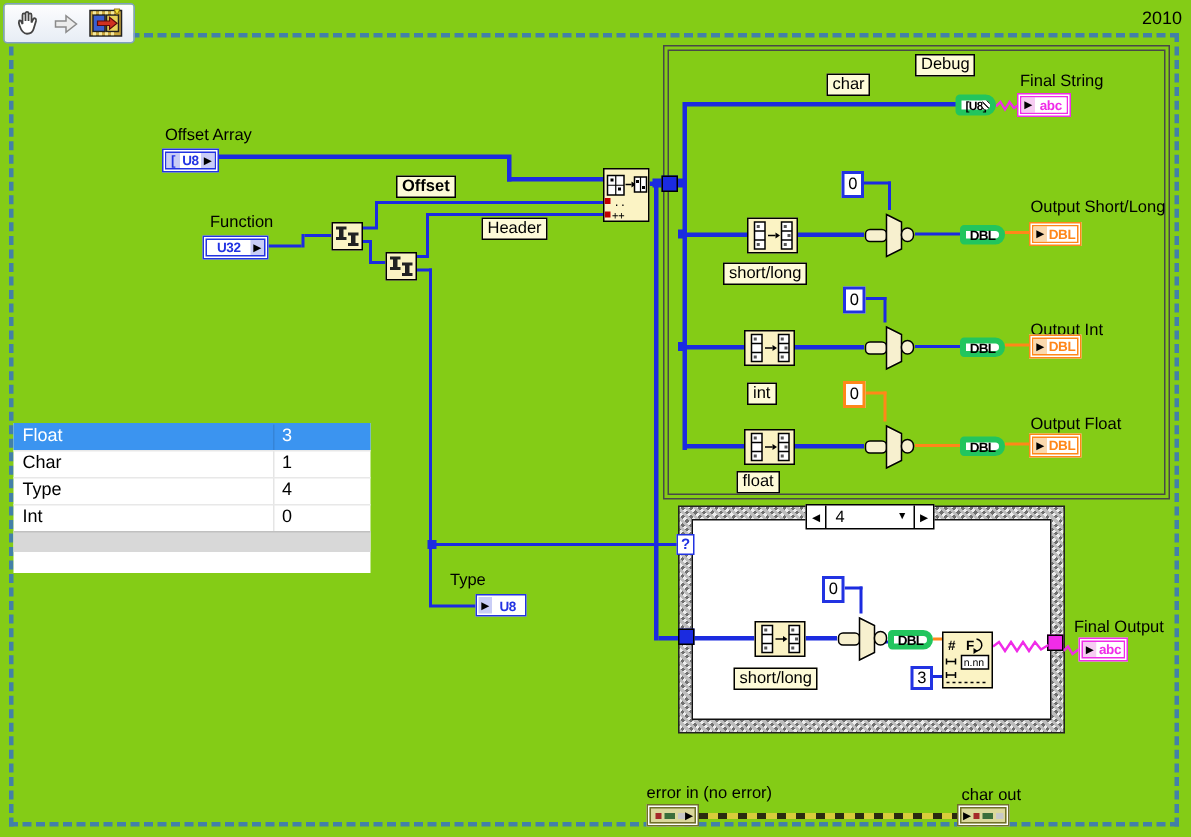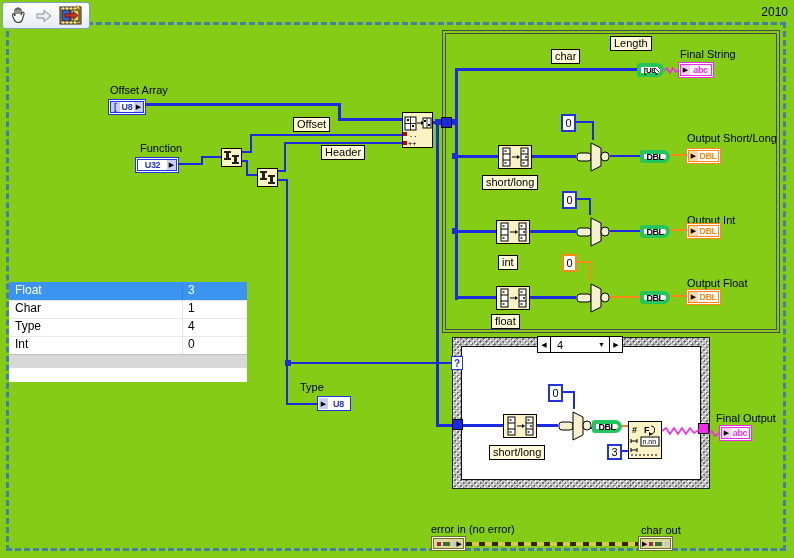--- a/index.html
+++ b/index.html
@@ -199,21 +199,21 @@
     <svg width="19" height="17" viewBox="0 0 19 17">
       <rect x="2" y="2" width="7" height="2" fill="#222"></rect>
         <rect x="4" y="3" width="3" height="7" fill="#222"></rect>
         <rect x="2" y="9" width="7" height="2" fill="#222"></rect>
       <rect x="10" y="6" width="7" height="2" fill="#222"></rect>
         <rect x="12" y="7" width="3" height="7" fill="#222"></rect>
         <rect x="10" y="13" width="7" height="2" fill="#222"></rect>
     </svg>
   </div>
 
-  <div class="flbl" style="left:293px;top:117px;">Offset</div>
+  <div class="flbl" style="left:264px;top:117px;font-weight:bold;">Offset</div>
   <div class="flbl" style="left:321px;top:145px;">Header</div>
 
   <div class="nodebox" style="left:402px;top:112px;width:31px;height:36px;">
     <svg width="29" height="34" viewBox="0 0 29 34">
       <rect x="2" y="4" width="11" height="13" fill="#fff" stroke="#000" stroke-width="1"></rect>
       <line x1="7.5" y1="4" x2="7.5" y2="17" stroke="#000" stroke-width="0.8"></line>
       <line x1="2" y1="10.5" x2="13" y2="10.5" stroke="#000" stroke-width="0.8"></line>
       <rect x="4" y="6" width="2" height="2" fill="#000"></rect>
         <rect x="9" y="12" width="2" height="2" fill="#000"></rect>
       <line x1="14" y1="10" x2="18" y2="10" stroke="#000"></line>
@@ -222,21 +222,21 @@
       <line x1="24" y1="5" x2="24" y2="15" stroke="#000" stroke-width="0.8"></line>
       <rect x="21" y="7" width="2" height="2" fill="#000"></rect>
         <rect x="25" y="11" width="2" height="2" fill="#000"></rect>
       <rect x="0" y="19" width="4" height="4" fill="#C00000"></rect>
       <rect x="0" y="28" width="4" height="4" fill="#C00000"></rect>
       <text x="6" y="24" font-size="7" font-family="DejaVu Sans Mono,monospace">..</text>
       <text x="5" y="33" font-size="7" font-family="DejaVu Sans Mono,monospace">++</text>
     </svg>
   </div>
 
-  <div class="flbl" style="left:610px;top:36px;">Length</div>
+  <div class="flbl" style="left:610px;top:36px;">Debug</div>
   <div class="flbl" style="left:551px;top:49px;">char</div>
 
   <div class="bullet" style="left:637px;top:63px;width:27px;height:14px;">
     <span style="font-size:8px;">[U8]</span>
     <span style="position:absolute;right:0;top:0;bottom:0;width:5px;border-radius:0 7px 7px 0;
                  background:repeating-linear-gradient(45deg,#333 0 1px,#fff 1px 3px);"></span>
   </div>
 
   <div class="olbl" style="left:680px;top:48px;">Final String</div>
   <div class="ind" style="left:678px;top:62px;width:36px;height:16px;border:1px solid #F02CE8;">

